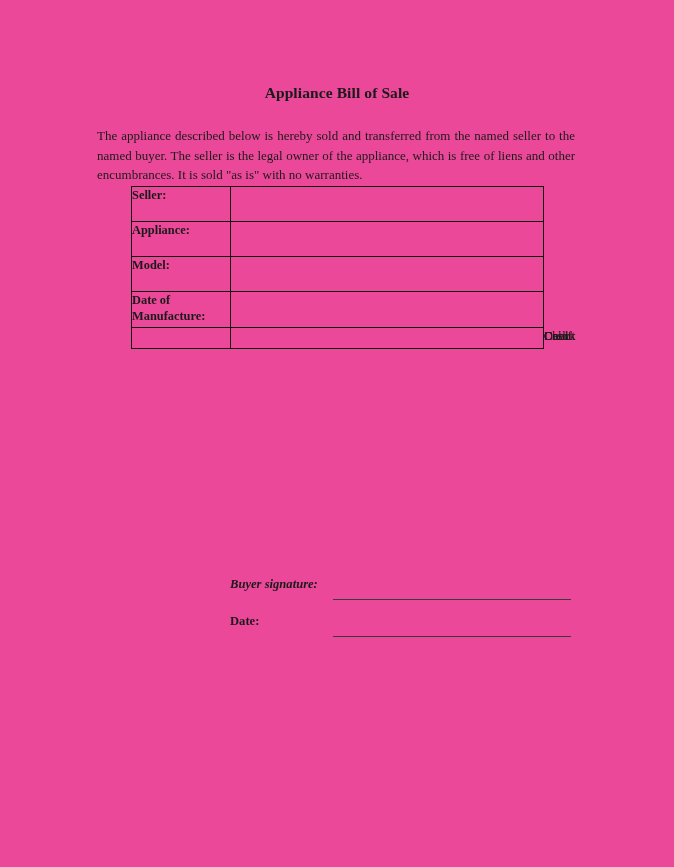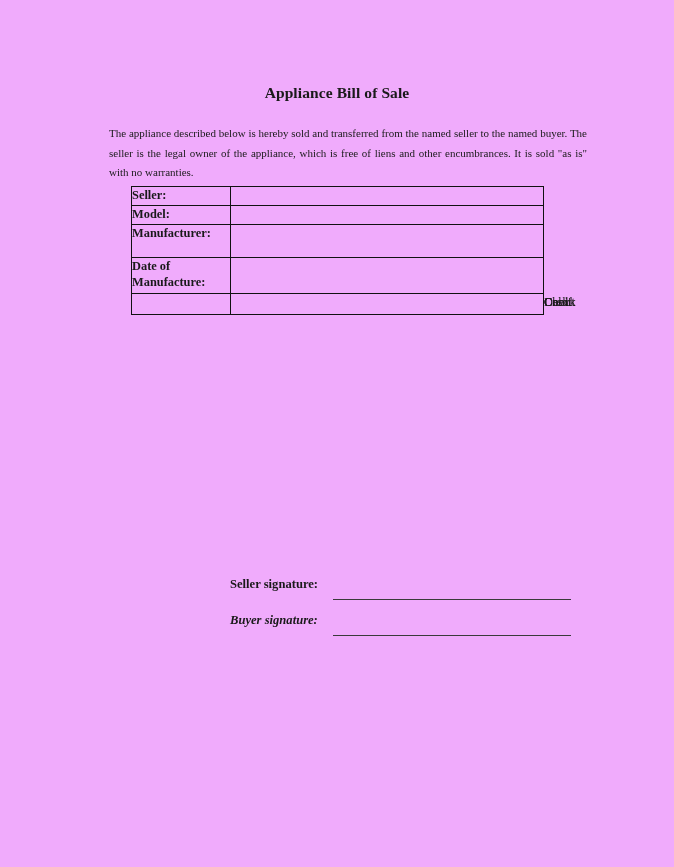--- a/index.html
+++ b/index.html
@@ -13,46 +13,45 @@
     height: 867px;
     position: relative;
     font-family: "Liberation Serif", "DejaVu Serif", serif;
     color: #1a1a1a;
     overflow: hidden;
   }
 
   .page {
     position: absolute;
     inset: 0;
-    background: #f0abfc;
+    background: #ec4899;
   }
 
   
   .doc-title {
     position: absolute;
     left: 0;
     right: 0;
     top: 74px;
     text-align: center;
     font-size: 15.5px;
     font-weight: bold;
     letter-spacing: 0.1px;
   }
 
   
   .intro {
     position: absolute;
     left: 97px;
     top: 113px;
     width: 478px;
-    font-size: 11px;
+    font-size: 13px;
     line-height: 19.6px;
     text-align: justify;
     text-justify: inter-word;
-    margin-left: 12px;
   }
 
   
   .form-table {
     position: absolute;
     left: 131px;
     top: 186px;
     width: 410px;
     border-collapse: collapse;
     table-layout: fixed;
@@ -67,21 +66,21 @@
     width: 98px;
     font-weight: bold;
     padding: 4px 0 0 5px;
     line-height: 16px;
     white-space: normal;
   }
   .cell-value {
     width: 312px;
   }
 
-  .row-tall  { height: 19px; }
+  .row-tall  { height: 35px; }
   .row-short { height: 33px; }
   .row-wrap  { height: 36px; }
 
   
   .row-pay td { height: 20px; }
   .pay-spacer   { width: 98px; }
   .pay-box      { width: 16px; }
   .pay-label {
     padding: 1px 0 0 5px;
     line-height: 16px;
@@ -129,25 +128,25 @@
 
   <p class="intro">The appliance described below is hereby sold and transferred from the named seller to the named buyer. The seller is the legal owner of the appliance, which is free of liens and other encumbrances. It is sold "as is" with no warranties.</p>
 
   <table class="form-table">
     <tbody>
       <tr class="row-tall">
         <td class="cell-label">Seller:</td>
         <td class="cell-value"></td>
       </tr>
       <tr class="row-tall">
-        <td class="cell-label">Model:</td>
+        <td class="cell-label">Appliance:</td>
         <td class="cell-value"></td>
       </tr>
-      <tr class="row-short">
-        <td class="cell-label">Manufacturer:</td>
+      <tr class="row-tall">
+        <td class="cell-label">Model:</td>
         <td class="cell-value"></td>
       </tr>
       <tr class="row-wrap">
         <td class="cell-label">Date of Manufacture:</td>
         <td class="cell-value"></td>
       </tr>
       <tr class="row-pay">
         <td class="pay-spacer"></td>
         <td class="pay-box"></td>
         <td class="pay-label">Cash</td>
@@ -155,23 +154,23 @@
         <td class="pay-label">Check</td>
         <td class="pay-box"></td>
         <td class="pay-label">Debit</td>
         <td class="pay-box"></td>
         <td class="pay-label">Credit</td>
       </tr>
     </tbody>
   </table>
 
   <div class="sig-block">
-    <div class="sig-row">
-      <span class="sig-label">Seller signature:</span>
+    <div class="sig-row sig-row-2">
+      <span class="sig-label">Buyer signature:</span>
       <span class="sig-line"></span>
     </div>
-    <div class="sig-row sig-row-2">
-      <span class="sig-label">Buyer signature:</span>
+    <div class="sig-row sig-row-3">
+      <span class="sig-label">Date:</span>
       <span class="sig-line"></span>
     </div>
   </div>
 
 </div>
 
 </body></html>

